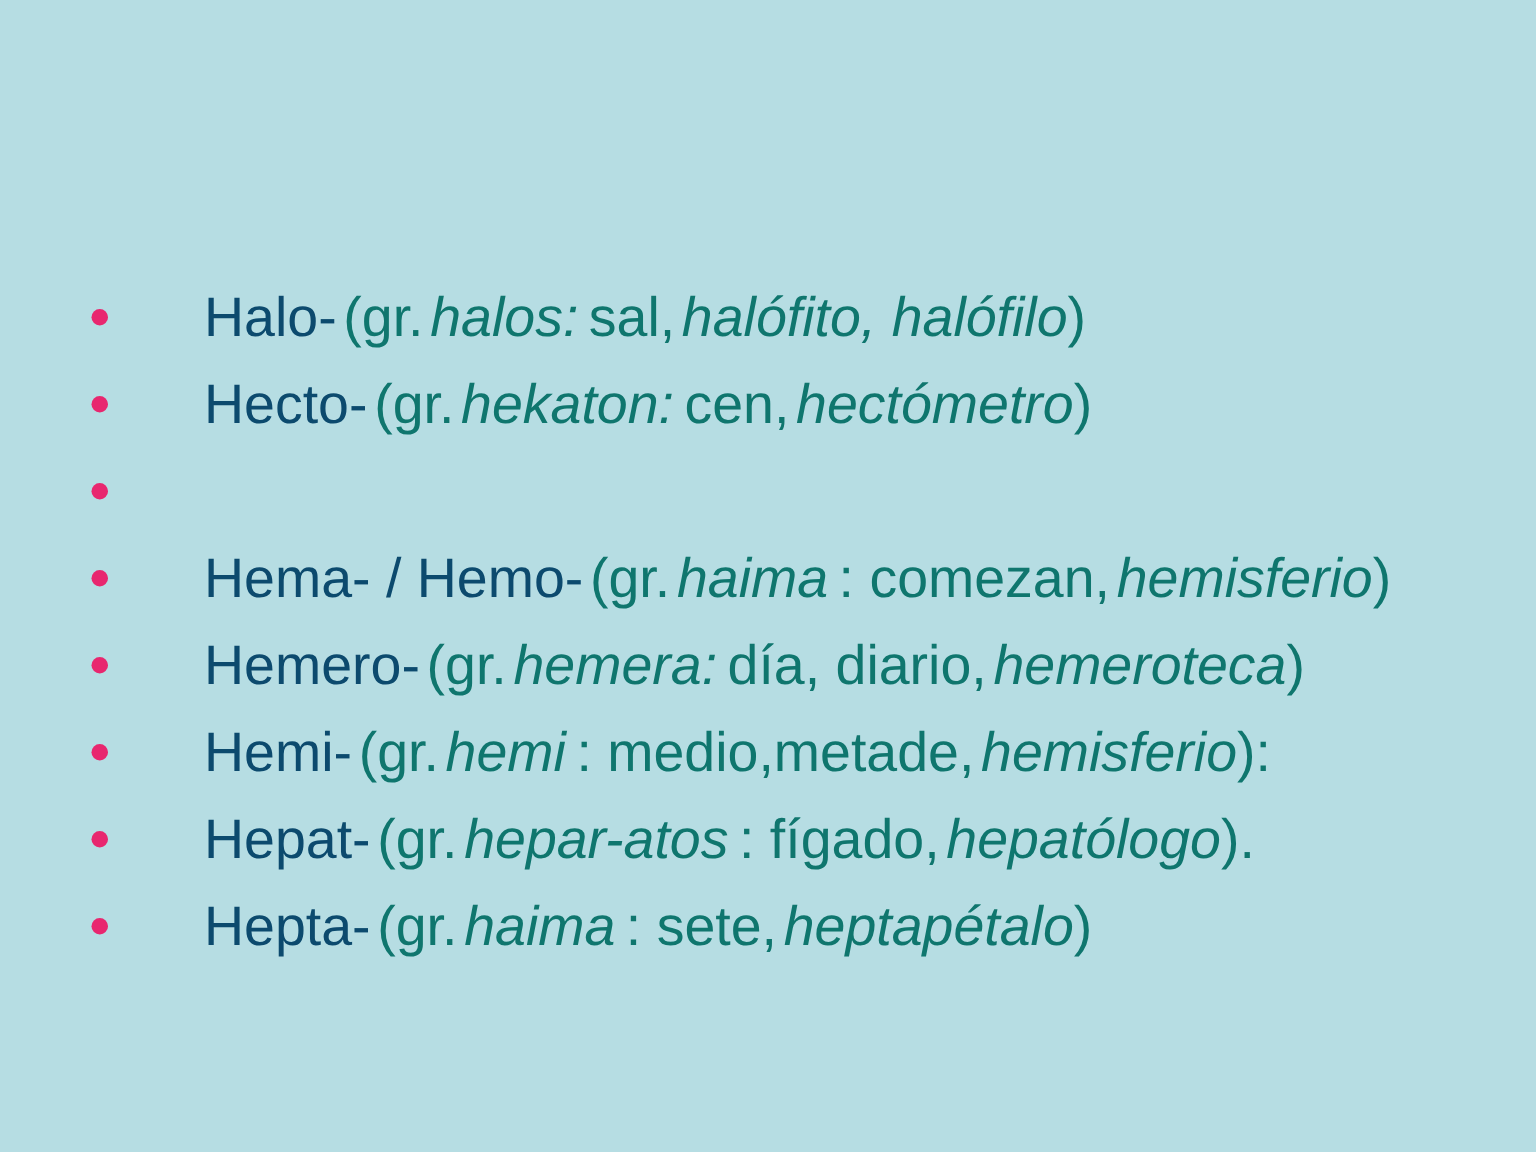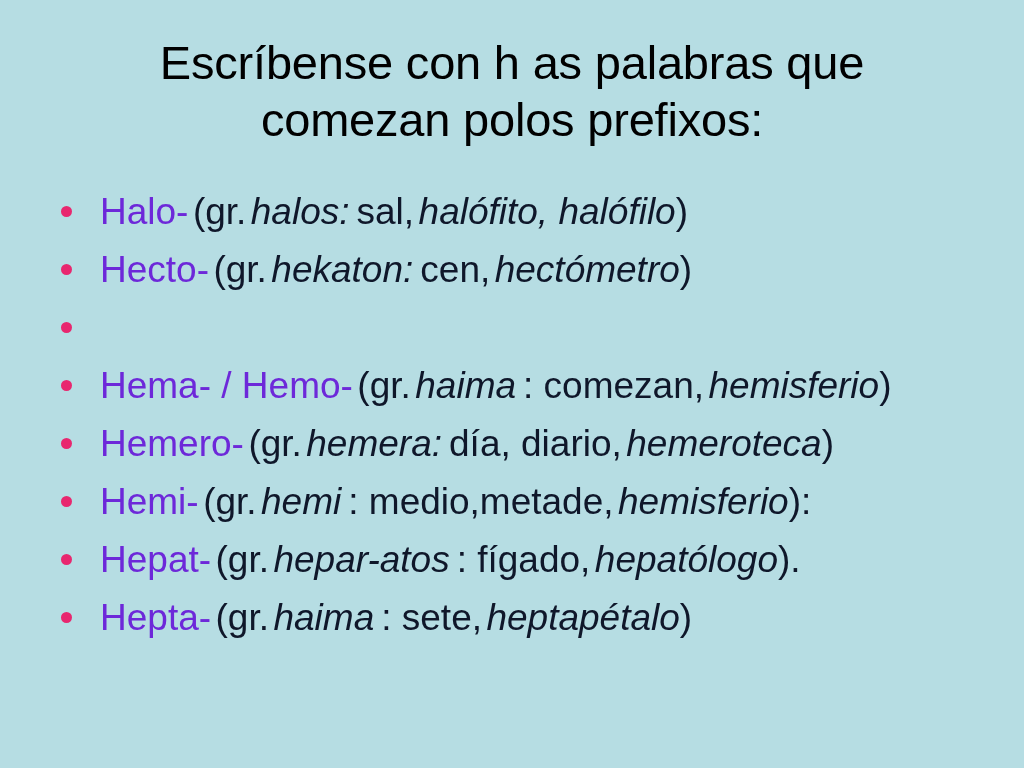--- a/index.html
+++ b/index.html
@@ -66,28 +66,29 @@
     height: 11px;
     border-radius: 50%;
     background: #e8276f;
   }
   .bullet-text {
     display: inline-block;
     line-height: 52px;
     white-space: nowrap;
   }
   .prefix {
-    color: #6d28d9;
+    color: #0c4a6e;
     font-family: "Liberation Sans", sans-serif;
     font-size: 37px;
     font-weight: 400;
     font-style: normal;
+    margin-left: 36px;
   }
   .gloss {
-    color: #0f172a;
+    color: #0f766e;
     font-family: "Liberation Sans", sans-serif;
     font-size: 37px;
     font-weight: 400;
     font-style: normal;
   }
   
   .bullet-row.small-gloss .gloss {
     font-size: 30px;
   }
   .it {
@@ -98,24 +99,20 @@
   }
   .sp-before {
     padding-left: 7px;
   }
 </style>
 </head>
 <body>
 
 <div id="slide">
 
-  <div id="title-block">
-    <span class="title-line">Escríbense con h as palabras que</span>
-    <span class="title-line">comezan polos prefixos:</span>
-  </div>
 
   <div id="bullet-list">
       <div class="bullet-row">
         <span class="bullet-marker"></span>
         <span class="bullet-text"><span class="prefix">Halo-</span> <span class="gloss ro">(gr.</span> <span class="gloss it">halos:</span><span class="gloss ro sp-before">sal,</span> <span class="gloss it">halófito, halófilo</span><span class="gloss ro">)</span></span>
       </div>
       <div class="bullet-row">
         <span class="bullet-marker"></span>
         <span class="bullet-text"><span class="prefix">Hecto-</span> <span class="gloss ro">(gr.</span> <span class="gloss it">hekaton:</span><span class="gloss ro sp-before">cen,</span> <span class="gloss it">hectómetro</span><span class="gloss ro">)</span></span>
       </div>

